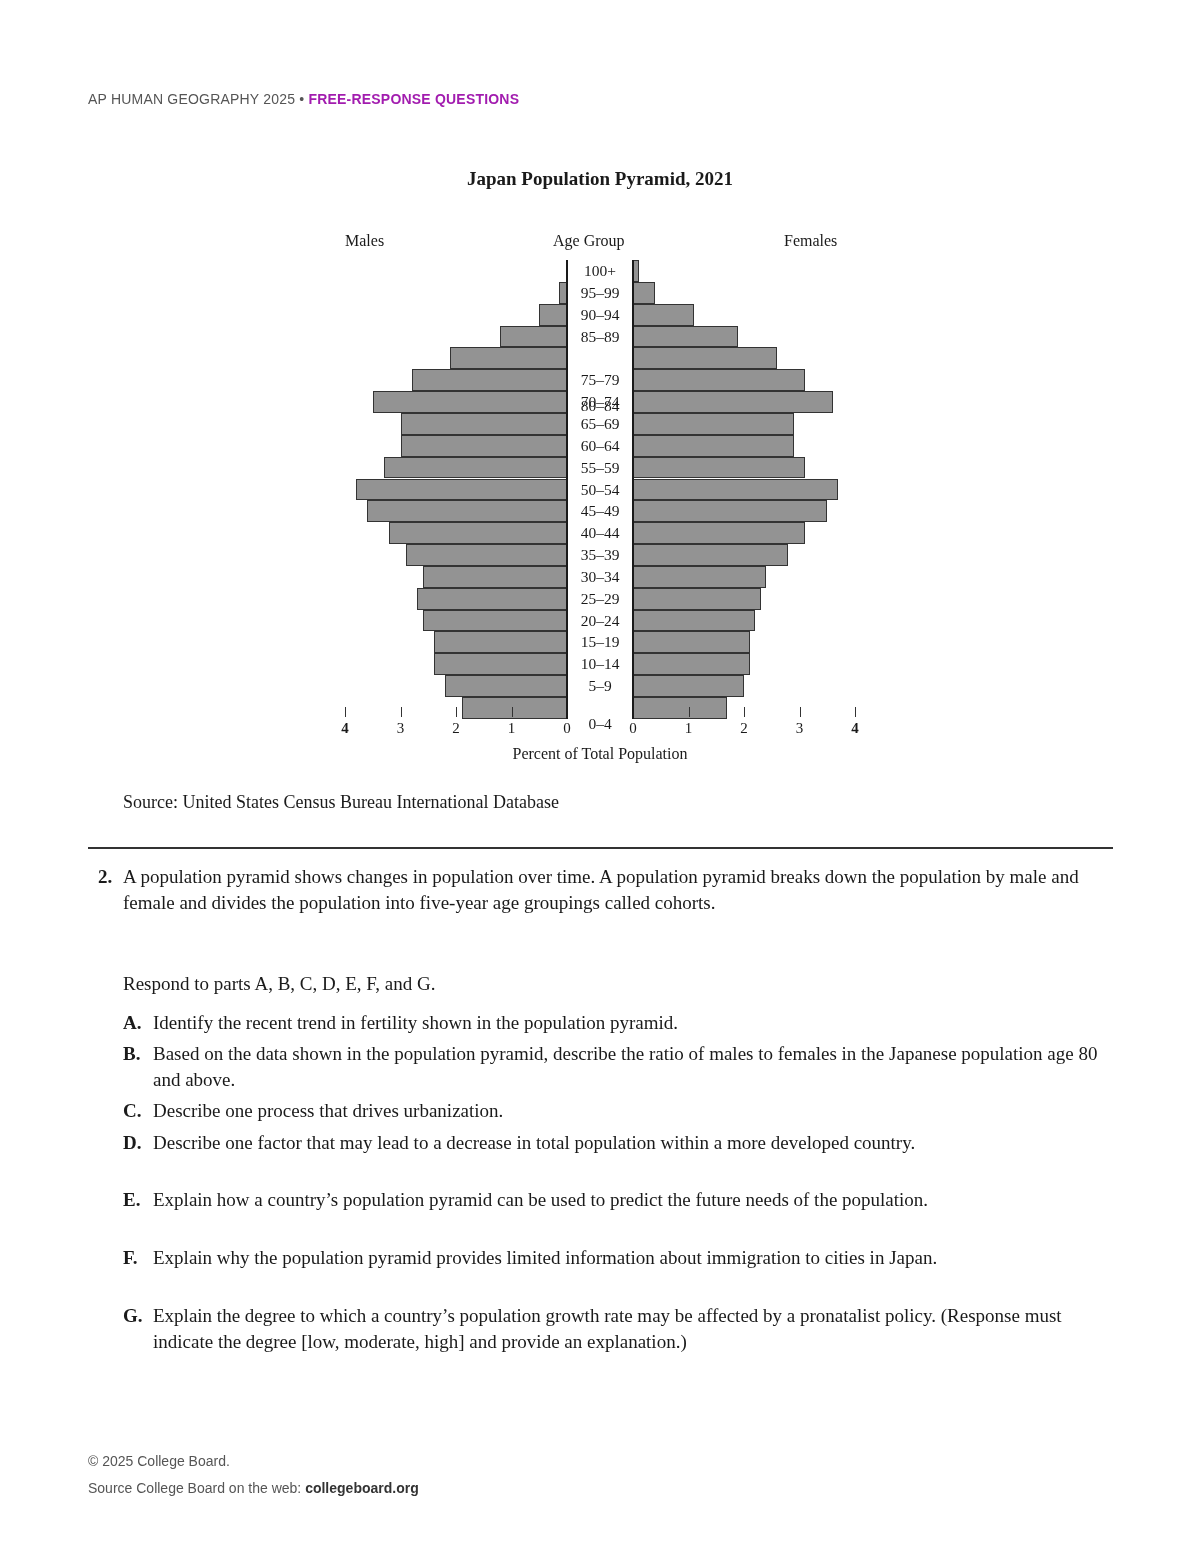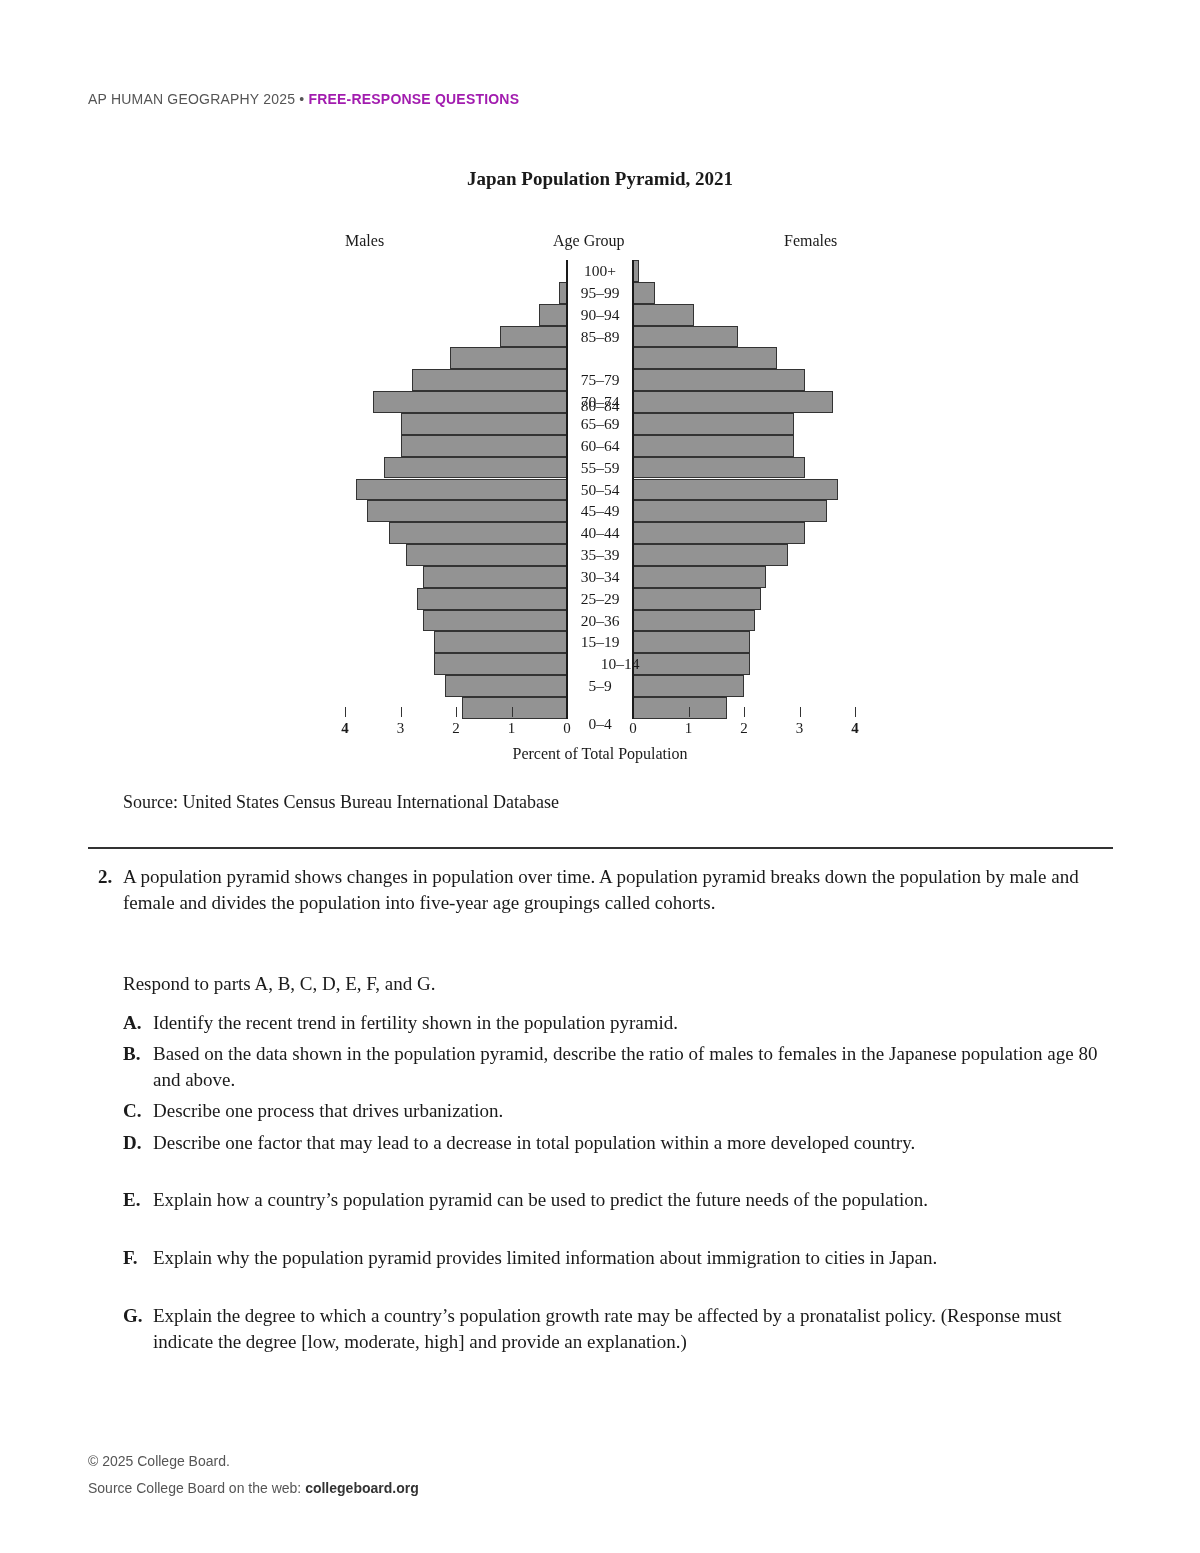--- a/index.html
+++ b/index.html
@@ -89,27 +89,27 @@
     <div class="bar f" style="left: 633px; top: 544.05px; width: 155.4px; height: 21.85px; background: rgb(147, 147, 147); border-top: 1px solid rgb(51, 51, 51); border-right: 1px solid rgb(51, 51, 51); border-bottom: 1px solid rgb(51, 51, 51);"></div>
     <div class="age-label serif" style="top: 544.05px;">35–39</div>
     <div class="bar m" style="left: 422.7px; top: 565.9px; width: 144.3px; height: 21.85px; background: rgb(147, 147, 147); border-top: 1px solid rgb(51, 51, 51); border-left: 1px solid rgb(51, 51, 51); border-bottom: 1px solid rgb(51, 51, 51);"></div>
     <div class="bar f" style="left: 633px; top: 565.9px; width: 133.2px; height: 21.85px; background: rgb(147, 147, 147); border-top: 1px solid rgb(51, 51, 51); border-right: 1px solid rgb(51, 51, 51); border-bottom: 1px solid rgb(51, 51, 51);"></div>
     <div class="age-label serif" style="top: 565.9px;">30–34</div>
     <div class="bar m" style="left: 417.15px; top: 587.75px; width: 149.85px; height: 21.85px; background: rgb(147, 147, 147); border-top: 1px solid rgb(51, 51, 51); border-left: 1px solid rgb(51, 51, 51); border-bottom: 1px solid rgb(51, 51, 51);"></div>
     <div class="bar f" style="left: 633px; top: 587.75px; width: 127.65px; height: 21.85px; background: rgb(147, 147, 147); border-top: 1px solid rgb(51, 51, 51); border-right: 1px solid rgb(51, 51, 51); border-bottom: 1px solid rgb(51, 51, 51);"></div>
     <div class="age-label serif" style="top: 587.75px;">25–29</div>
     <div class="bar m" style="left: 422.7px; top: 609.6px; width: 144.3px; height: 21.85px; background: rgb(147, 147, 147); border-top: 1px solid rgb(51, 51, 51); border-left: 1px solid rgb(51, 51, 51); border-bottom: 1px solid rgb(51, 51, 51);"></div>
     <div class="bar f" style="left: 633px; top: 609.6px; width: 122.1px; height: 21.85px; background: rgb(147, 147, 147); border-top: 1px solid rgb(51, 51, 51); border-right: 1px solid rgb(51, 51, 51); border-bottom: 1px solid rgb(51, 51, 51);"></div>
-    <div class="age-label serif" style="top: 609.6px;">20–36</div>
+    <div class="age-label serif" style="top: 609.6px;">20–24</div>
     <div class="bar m" style="left: 433.8px; top: 631.45px; width: 133.2px; height: 21.85px; background: rgb(147, 147, 147); border-top: 1px solid rgb(51, 51, 51); border-left: 1px solid rgb(51, 51, 51); border-bottom: 1px solid rgb(51, 51, 51);"></div>
     <div class="bar f" style="left: 633px; top: 631.45px; width: 116.55px; height: 21.85px; background: rgb(147, 147, 147); border-top: 1px solid rgb(51, 51, 51); border-right: 1px solid rgb(51, 51, 51); border-bottom: 1px solid rgb(51, 51, 51);"></div>
     <div class="age-label serif" style="top: 631.45px;">15–19</div>
     <div class="bar m" style="left: 433.8px; top: 653.3px; width: 133.2px; height: 21.85px; background: rgb(147, 147, 147); border-top: 1px solid rgb(51, 51, 51); border-left: 1px solid rgb(51, 51, 51); border-bottom: 1px solid rgb(51, 51, 51);"></div>
     <div class="bar f" style="left: 633px; top: 653.3px; width: 116.55px; height: 21.85px; background: rgb(147, 147, 147); border-top: 1px solid rgb(51, 51, 51); border-right: 1px solid rgb(51, 51, 51); border-bottom: 1px solid rgb(51, 51, 51);"></div>
-    <div class="age-label serif" style="top: 653.3px; margin-left: 20px;">10–14</div>
+    <div class="age-label serif" style="top: 653.3px;">10–14</div>
     <div class="bar m" style="left: 444.9px; top: 675.15px; width: 122.1px; height: 21.85px; background: rgb(147, 147, 147); border-top: 1px solid rgb(51, 51, 51); border-left: 1px solid rgb(51, 51, 51); border-bottom: 1px solid rgb(51, 51, 51);"></div>
     <div class="bar f" style="left: 633px; top: 675.15px; width: 111px; height: 21.85px; background: rgb(147, 147, 147); border-top: 1px solid rgb(51, 51, 51); border-right: 1px solid rgb(51, 51, 51); border-bottom: 1px solid rgb(51, 51, 51);"></div>
     <div class="age-label serif" style="top: 675.15px;">5–9</div>
     <div class="bar m" style="left: 461.55px; top: 697px; width: 105.45px; height: 21.85px; background: rgb(147, 147, 147); border-top: 1px solid rgb(51, 51, 51); border-left: 1px solid rgb(51, 51, 51); border-bottom: 1px solid rgb(51, 51, 51);"></div>
     <div class="bar f" style="left: 633px; top: 697px; width: 94.35px; height: 21.85px; background: rgb(147, 147, 147); border-top: 1px solid rgb(51, 51, 51); border-right: 1px solid rgb(51, 51, 51); border-bottom: 1px solid rgb(51, 51, 51);"></div>
     <div class="age-label serif" style="top: 713px;">0–4</div>
     <div class="axis-line" style="left: 566px; top: 260px; width: 2px; height: 458.85px;"></div>
     <div class="axis-line" style="left: 632px; top: 260px; width: 2px; height: 458.85px;"></div>
     <div class="tick" style="left: 345px; top: 706.85px;"></div>
     <div class="tick-label serif" style="left: 335px; font-weight: 700;">4</div>

